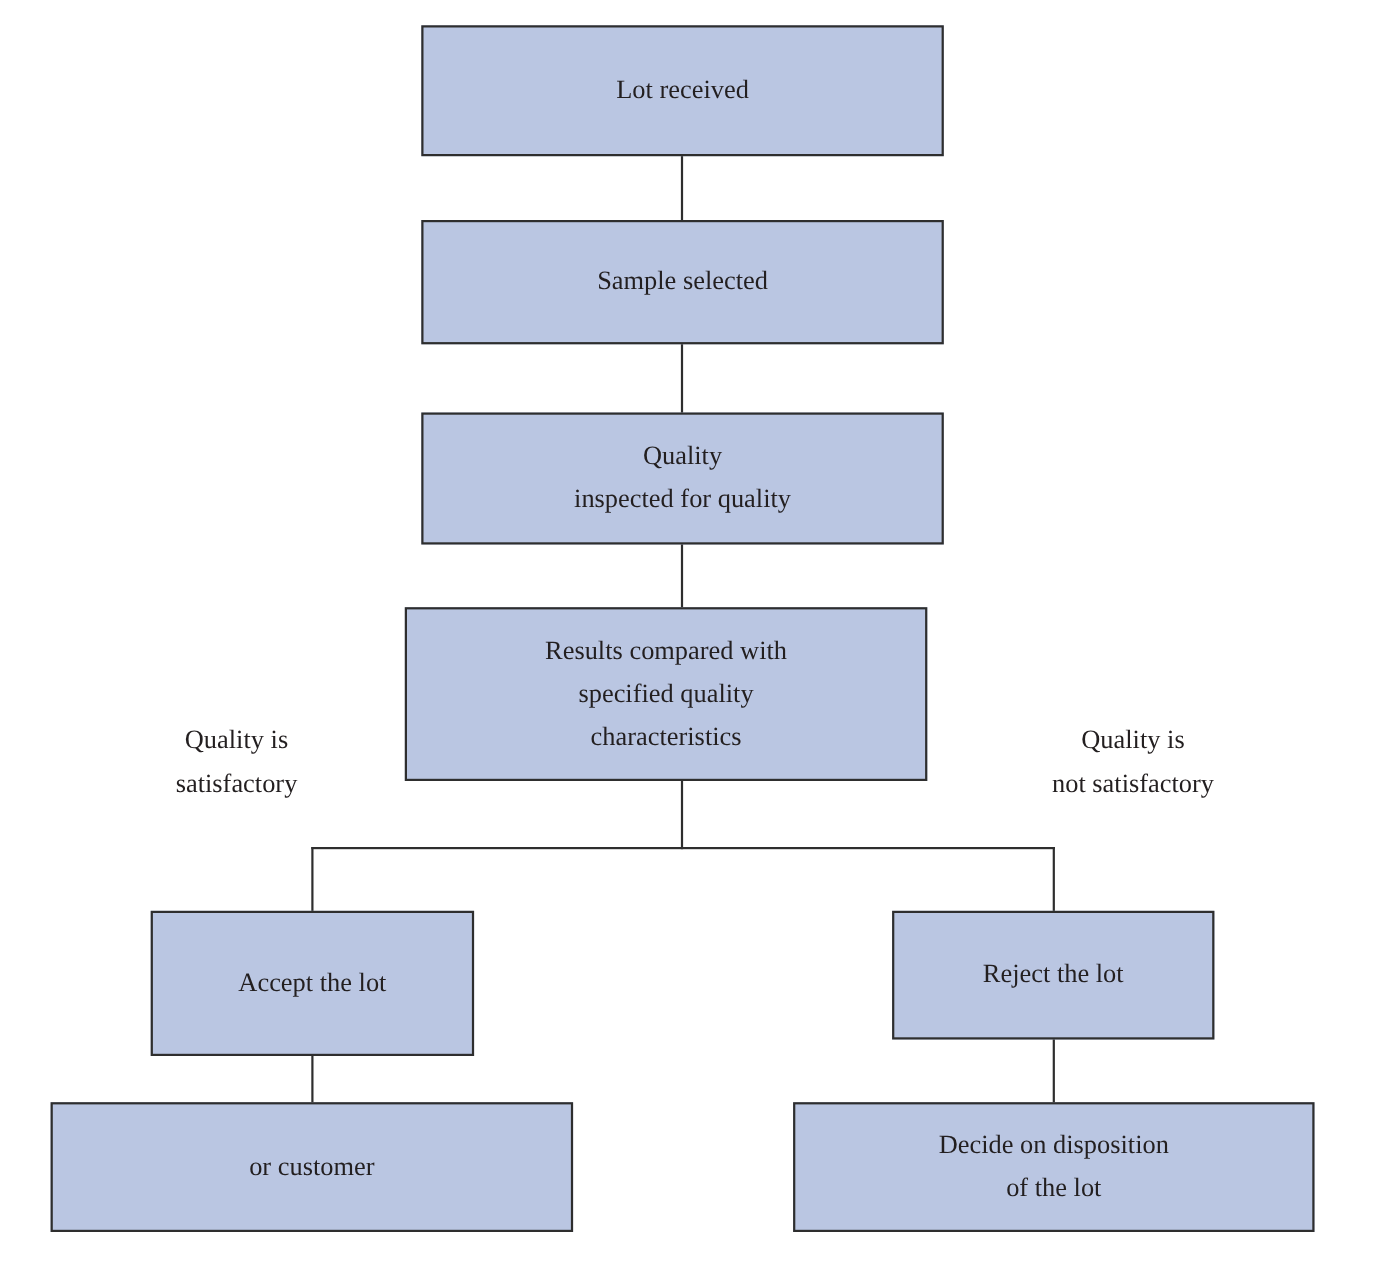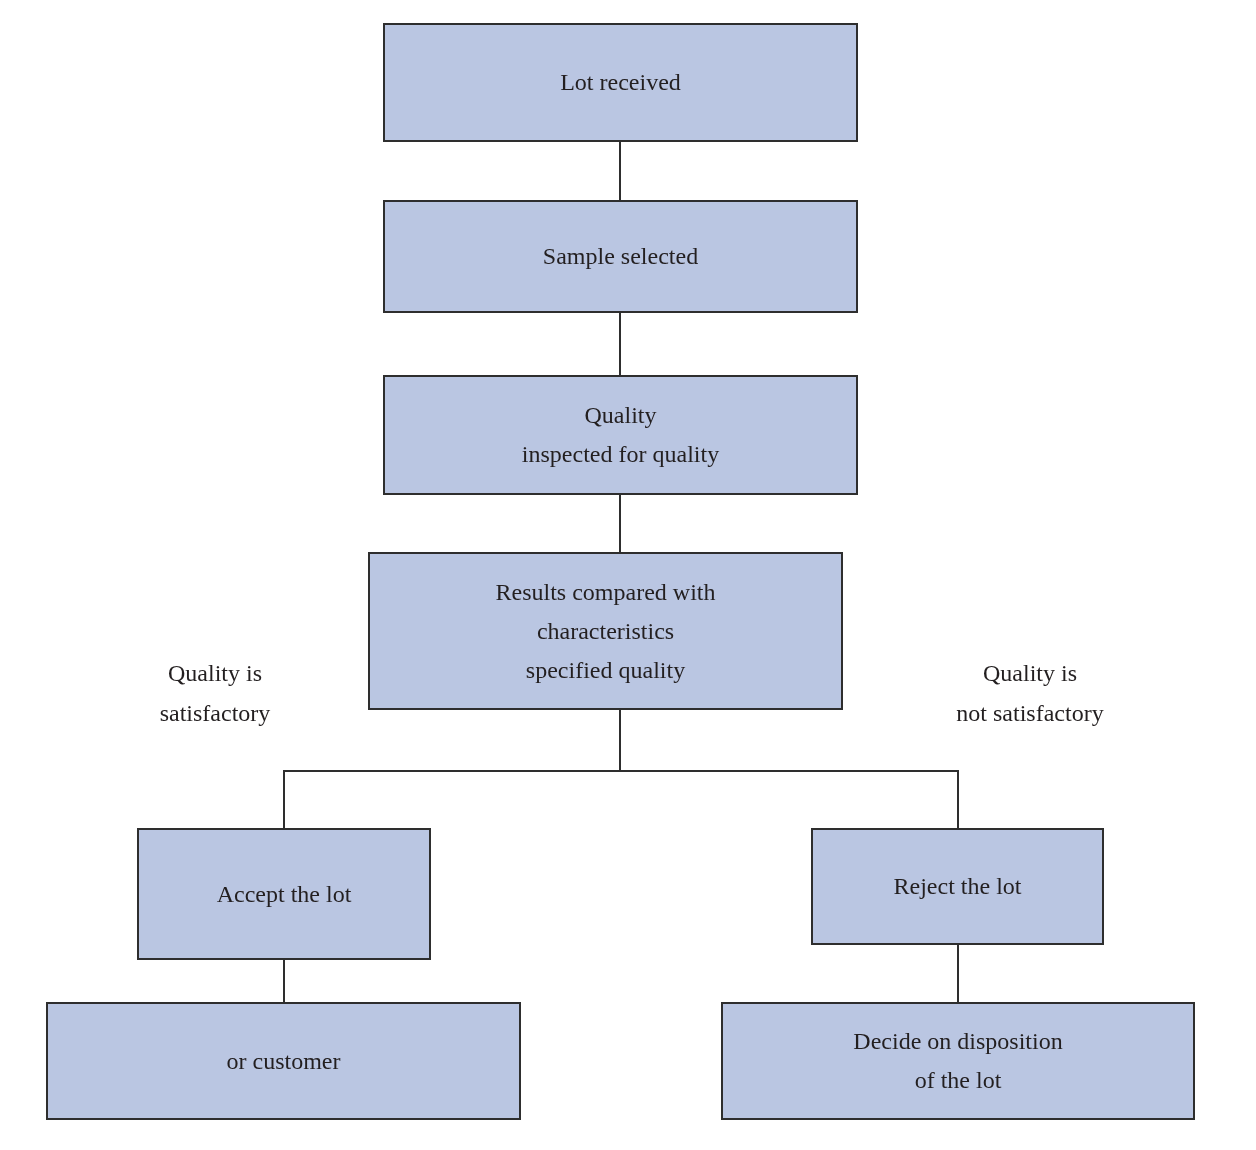--- a/index.html
+++ b/index.html
@@ -73,22 +73,22 @@
     <span class="ln">Sample selected</span>
   </div>
 
   <div class="box" style="left:383px; top:375px; width:475px; height:120px;">
     <span class="ln">Quality</span>
     <span class="ln">inspected for quality</span>
   </div>
 
   <div class="box" style="left:368px; top:552px; width:475px; height:158px;">
     <span class="ln">Results compared with</span>
+    <span class="ln">specified quality</span>
     <span class="ln">characteristics</span>
-    <span class="ln">specified quality</span>
   </div>
 
   <div class="branch-label" style="left:95px; top:653px; width:240px;">
     <span class="ln">Quality is</span>
     <span class="ln">satisfactory</span>
   </div>
 
   <div class="branch-label" style="left:910px; top:653px; width:240px;">
     <span class="ln">Quality is</span>
     <span class="ln">not satisfactory</span>

